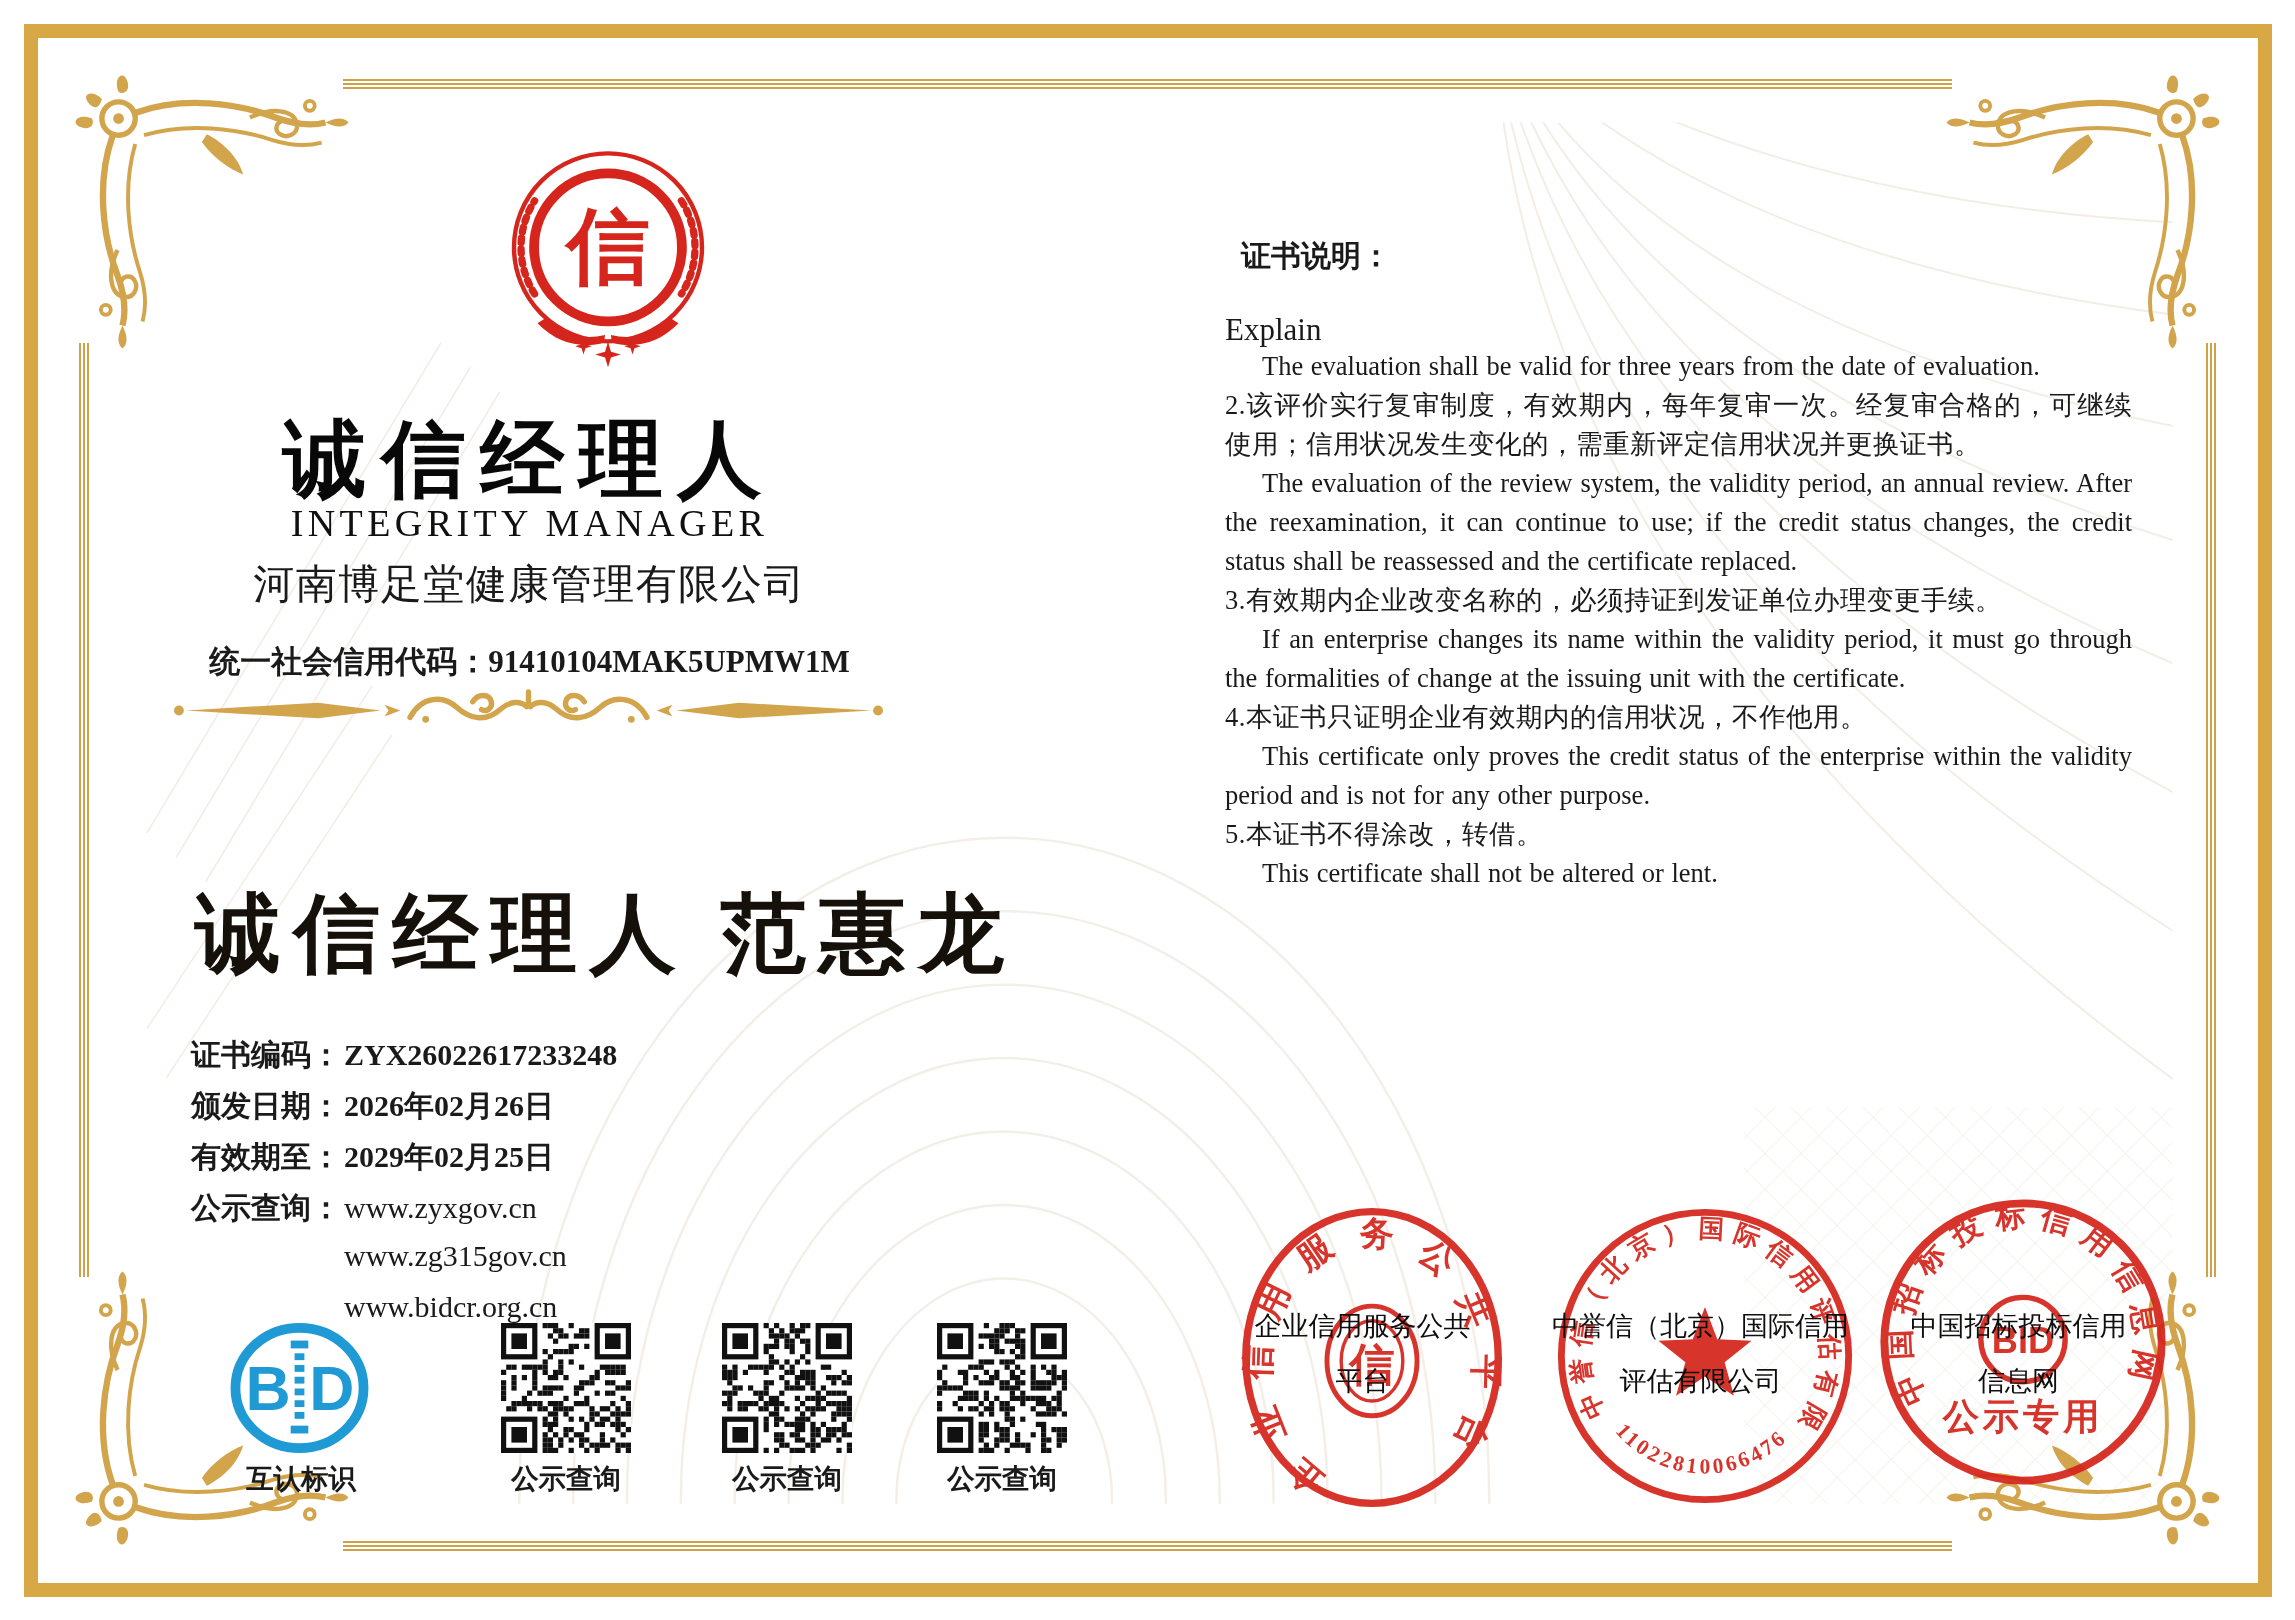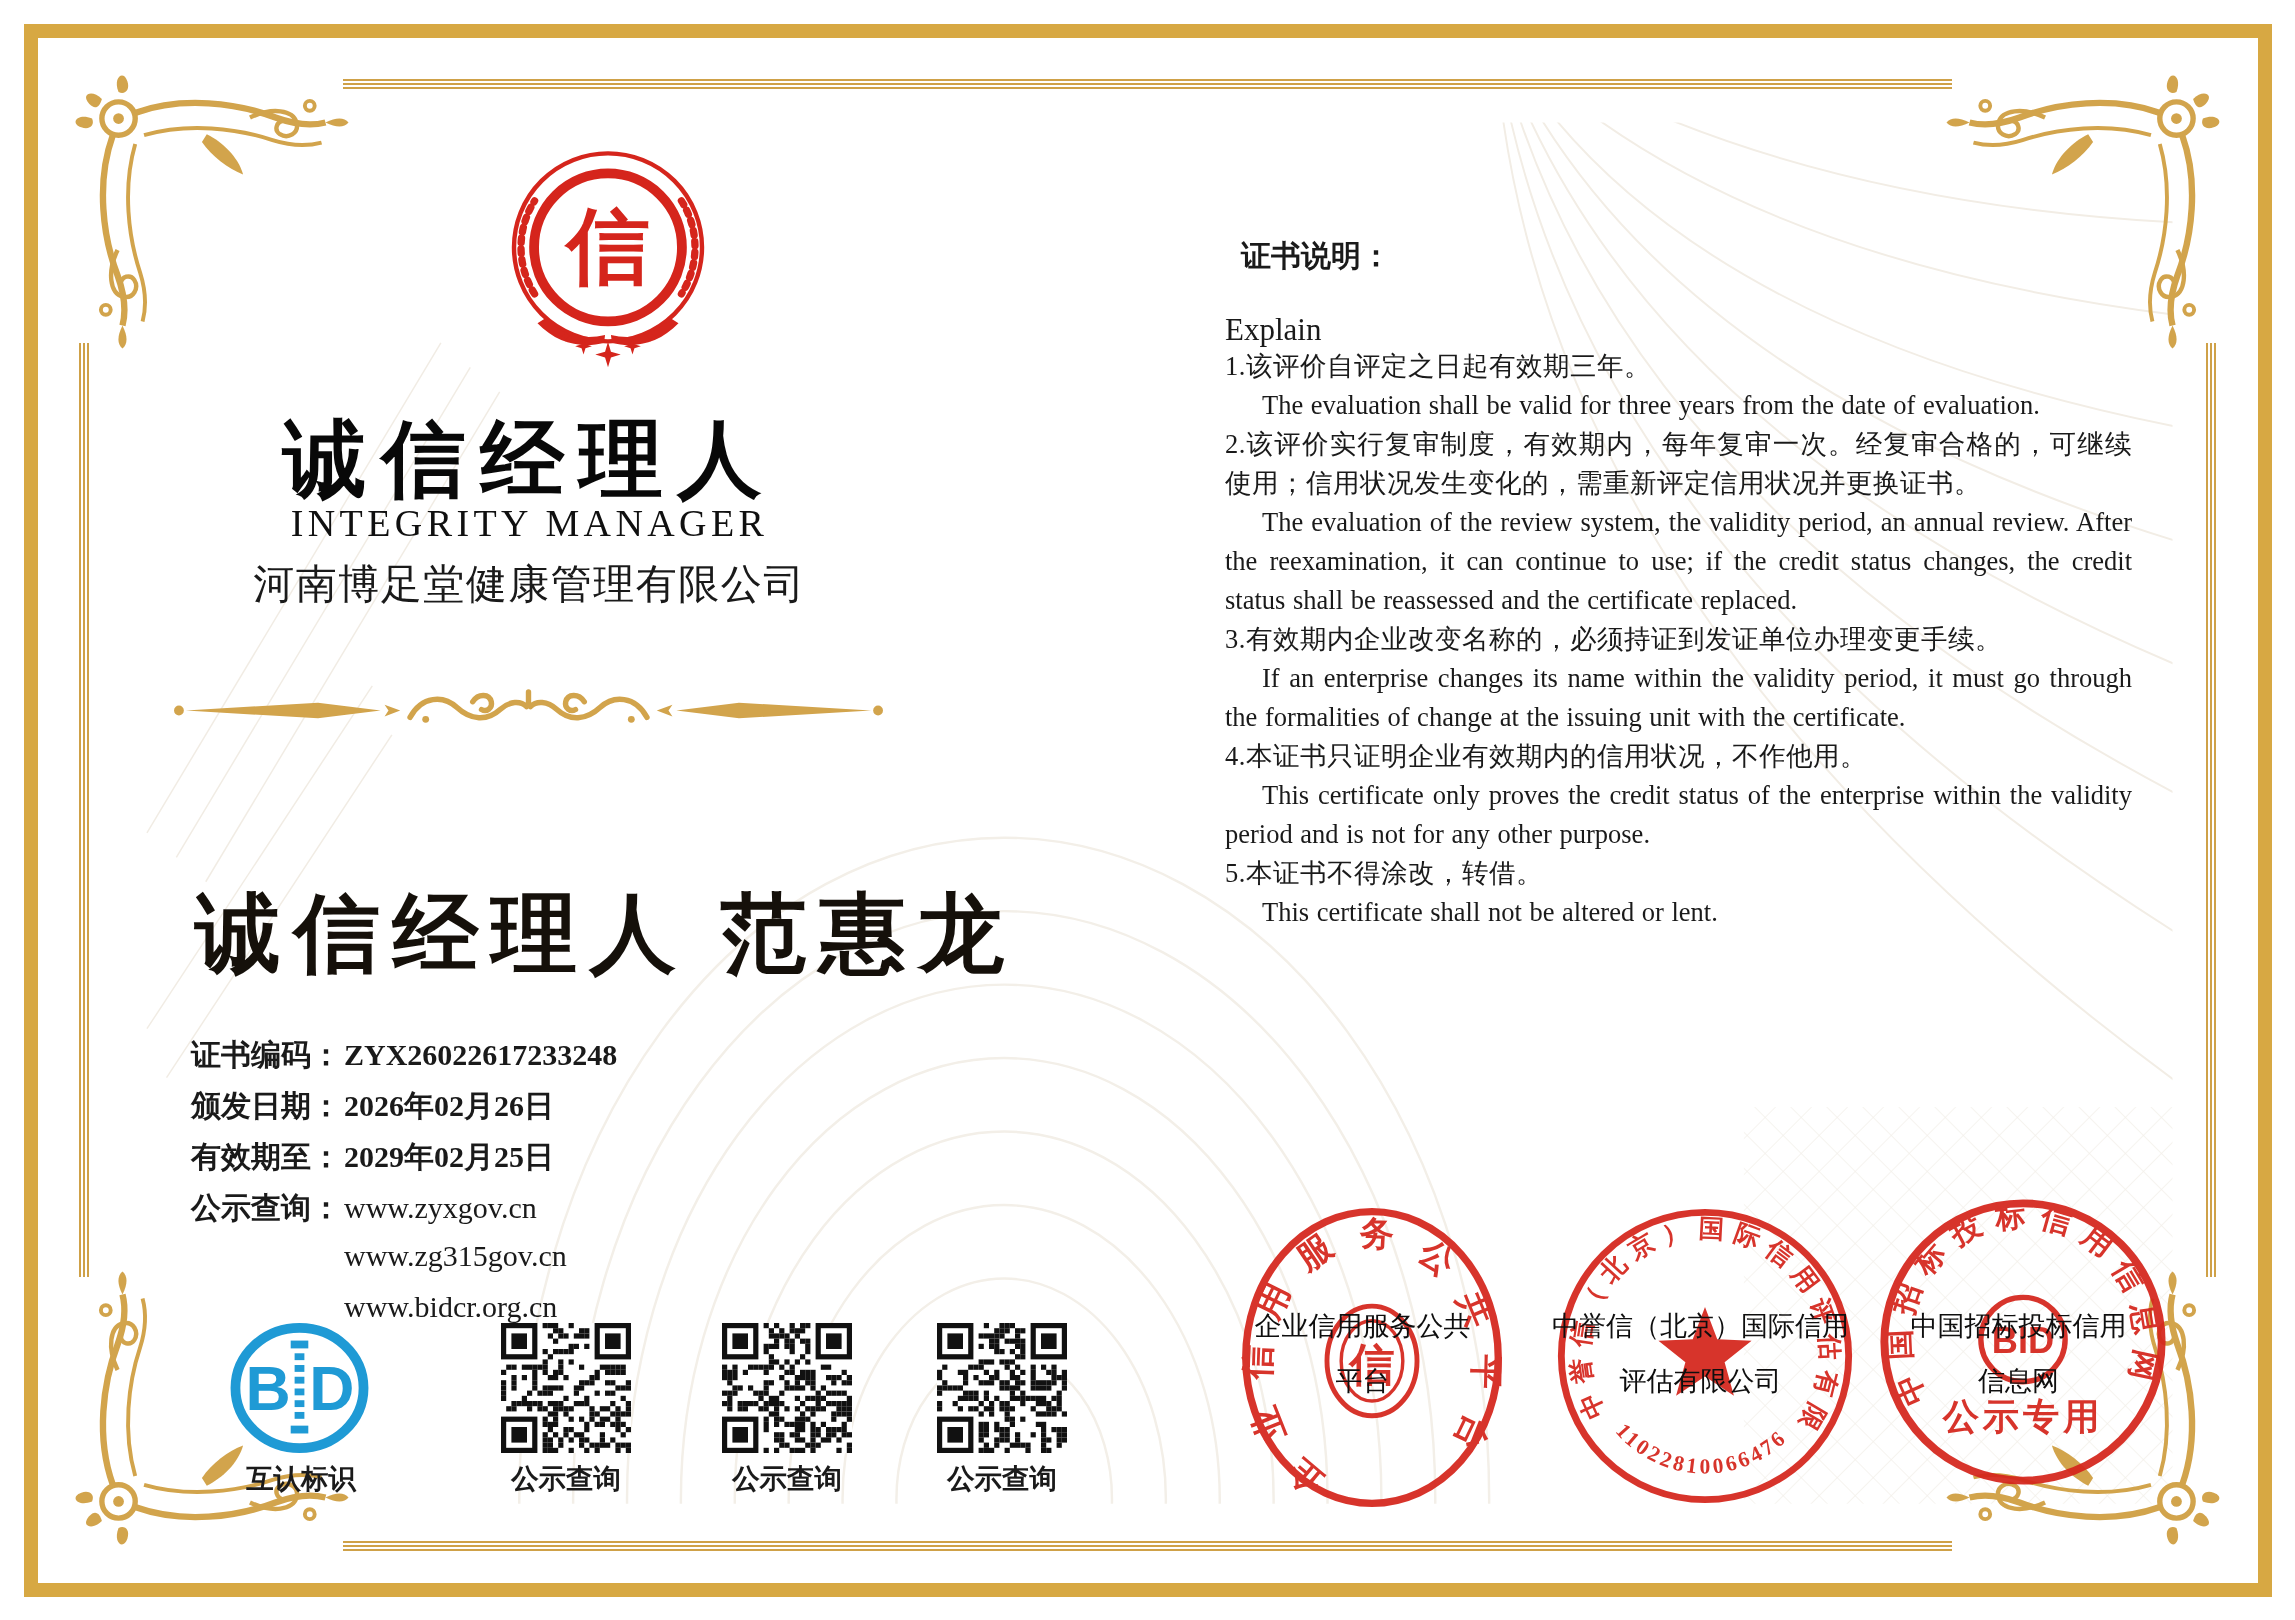--- a/index.html
+++ b/index.html
@@ -185,20 +185,23 @@
       <path d="M160,390 l4,13 l13,4 l-13,4 l-4,13 l-4,-13 l-13,-4 l13,-4 Z"></path>
       <path d="M260,390 l4,13 l13,4 l-13,4 l-4,13 l-4,-13 l-13,-4 l13,-4 Z"></path>
       <path d="M124,374 l3,9 l9,3 l-9,3 l-3,9 l-3,-9 l-9,-3 l9,-3 Z"></path>
       <path d="M296,374 l3,9 l9,3 l-9,3 l-3,9 l-3,-9 l-9,-3 l9,-3 Z"></path>
     </g>
   </svg>
 
   <div class="center-block title-cn">诚信经理人</div>
   <div class="center-block title-en">INTEGRITY MANAGER</div>
   <div class="center-block company">河南博足堂健康管理有限公司</div>
+  <div class="center-block credit">
+    <span>统一社会信用代码：</span><span>91410104MAK5UPMW1M</span>
+  </div>
 
   <svg class="divider" viewBox="0 0 1460 96">
     <g fill="#D2A44C">
       <circle cx="16" cy="48" r="10"></circle>
       <path d="M30,48 L300,32 L428,48 L300,64 Z"></path>
       <path d="M468,48 L436,36 L444,48 L436,60 Z"></path>
       <circle cx="1444" cy="48" r="10"></circle>
       <path d="M1430,48 L1160,32 L1032,48 L1160,64 Z"></path>
       <path d="M992,48 L1024,36 L1016,48 L1024,60 Z"></path>
       <circle cx="520" cy="66" r="7"></circle>
@@ -892,21 +895,20 @@
       <rect x="20" y="200" width="30" height="30" fill="#111"></rect>
     </svg>
   <div class="flabel fl-bid">互认标识</div>
   <div class="flabel fl-q1">公示查询</div>
   <div class="flabel fl-q2">公示查询</div>
   <div class="flabel fl-q3">公示查询</div>
 
   <div class="ex-head">证书说明：</div>
   <div class="ex-en">Explain</div>
   <div class="ex-body">
-    <p class="cn">1.该评价自评定之日起有效期三年。</p>
     <p class="en">The evaluation shall be valid for three years from the date of evaluation.</p>
     <p class="cn">2.该评价实行复审制度，有效期内，每年复审一次。经复审合格的，可继续使用；信用状况发生变化的，需重新评定信用状况并更换证书。</p>
     <p class="en">The evaluation of the review system, the validity period, an annual review. After the reexamination, it can continue to use; if the credit status changes, the credit status shall be reassessed and the certificate replaced.</p>
     <p class="cn">3.有效期内企业改变名称的，必须持证到发证单位办理变更手续。</p>
     <p class="en">If an enterprise changes its name within the validity period, it must go through the formalities of change at the issuing unit with the certificate.</p>
     <p class="cn">4.本证书只证明企业有效期内的信用状况，不作他用。</p>
     <p class="en">This certificate only proves the credit status of the enterprise within the validity period and is not for any other purpose.</p>
     <p class="cn">5.本证书不得涂改，转借。</p>
     <p class="en">This certificate shall not be altered or lent.</p>
   </div>

